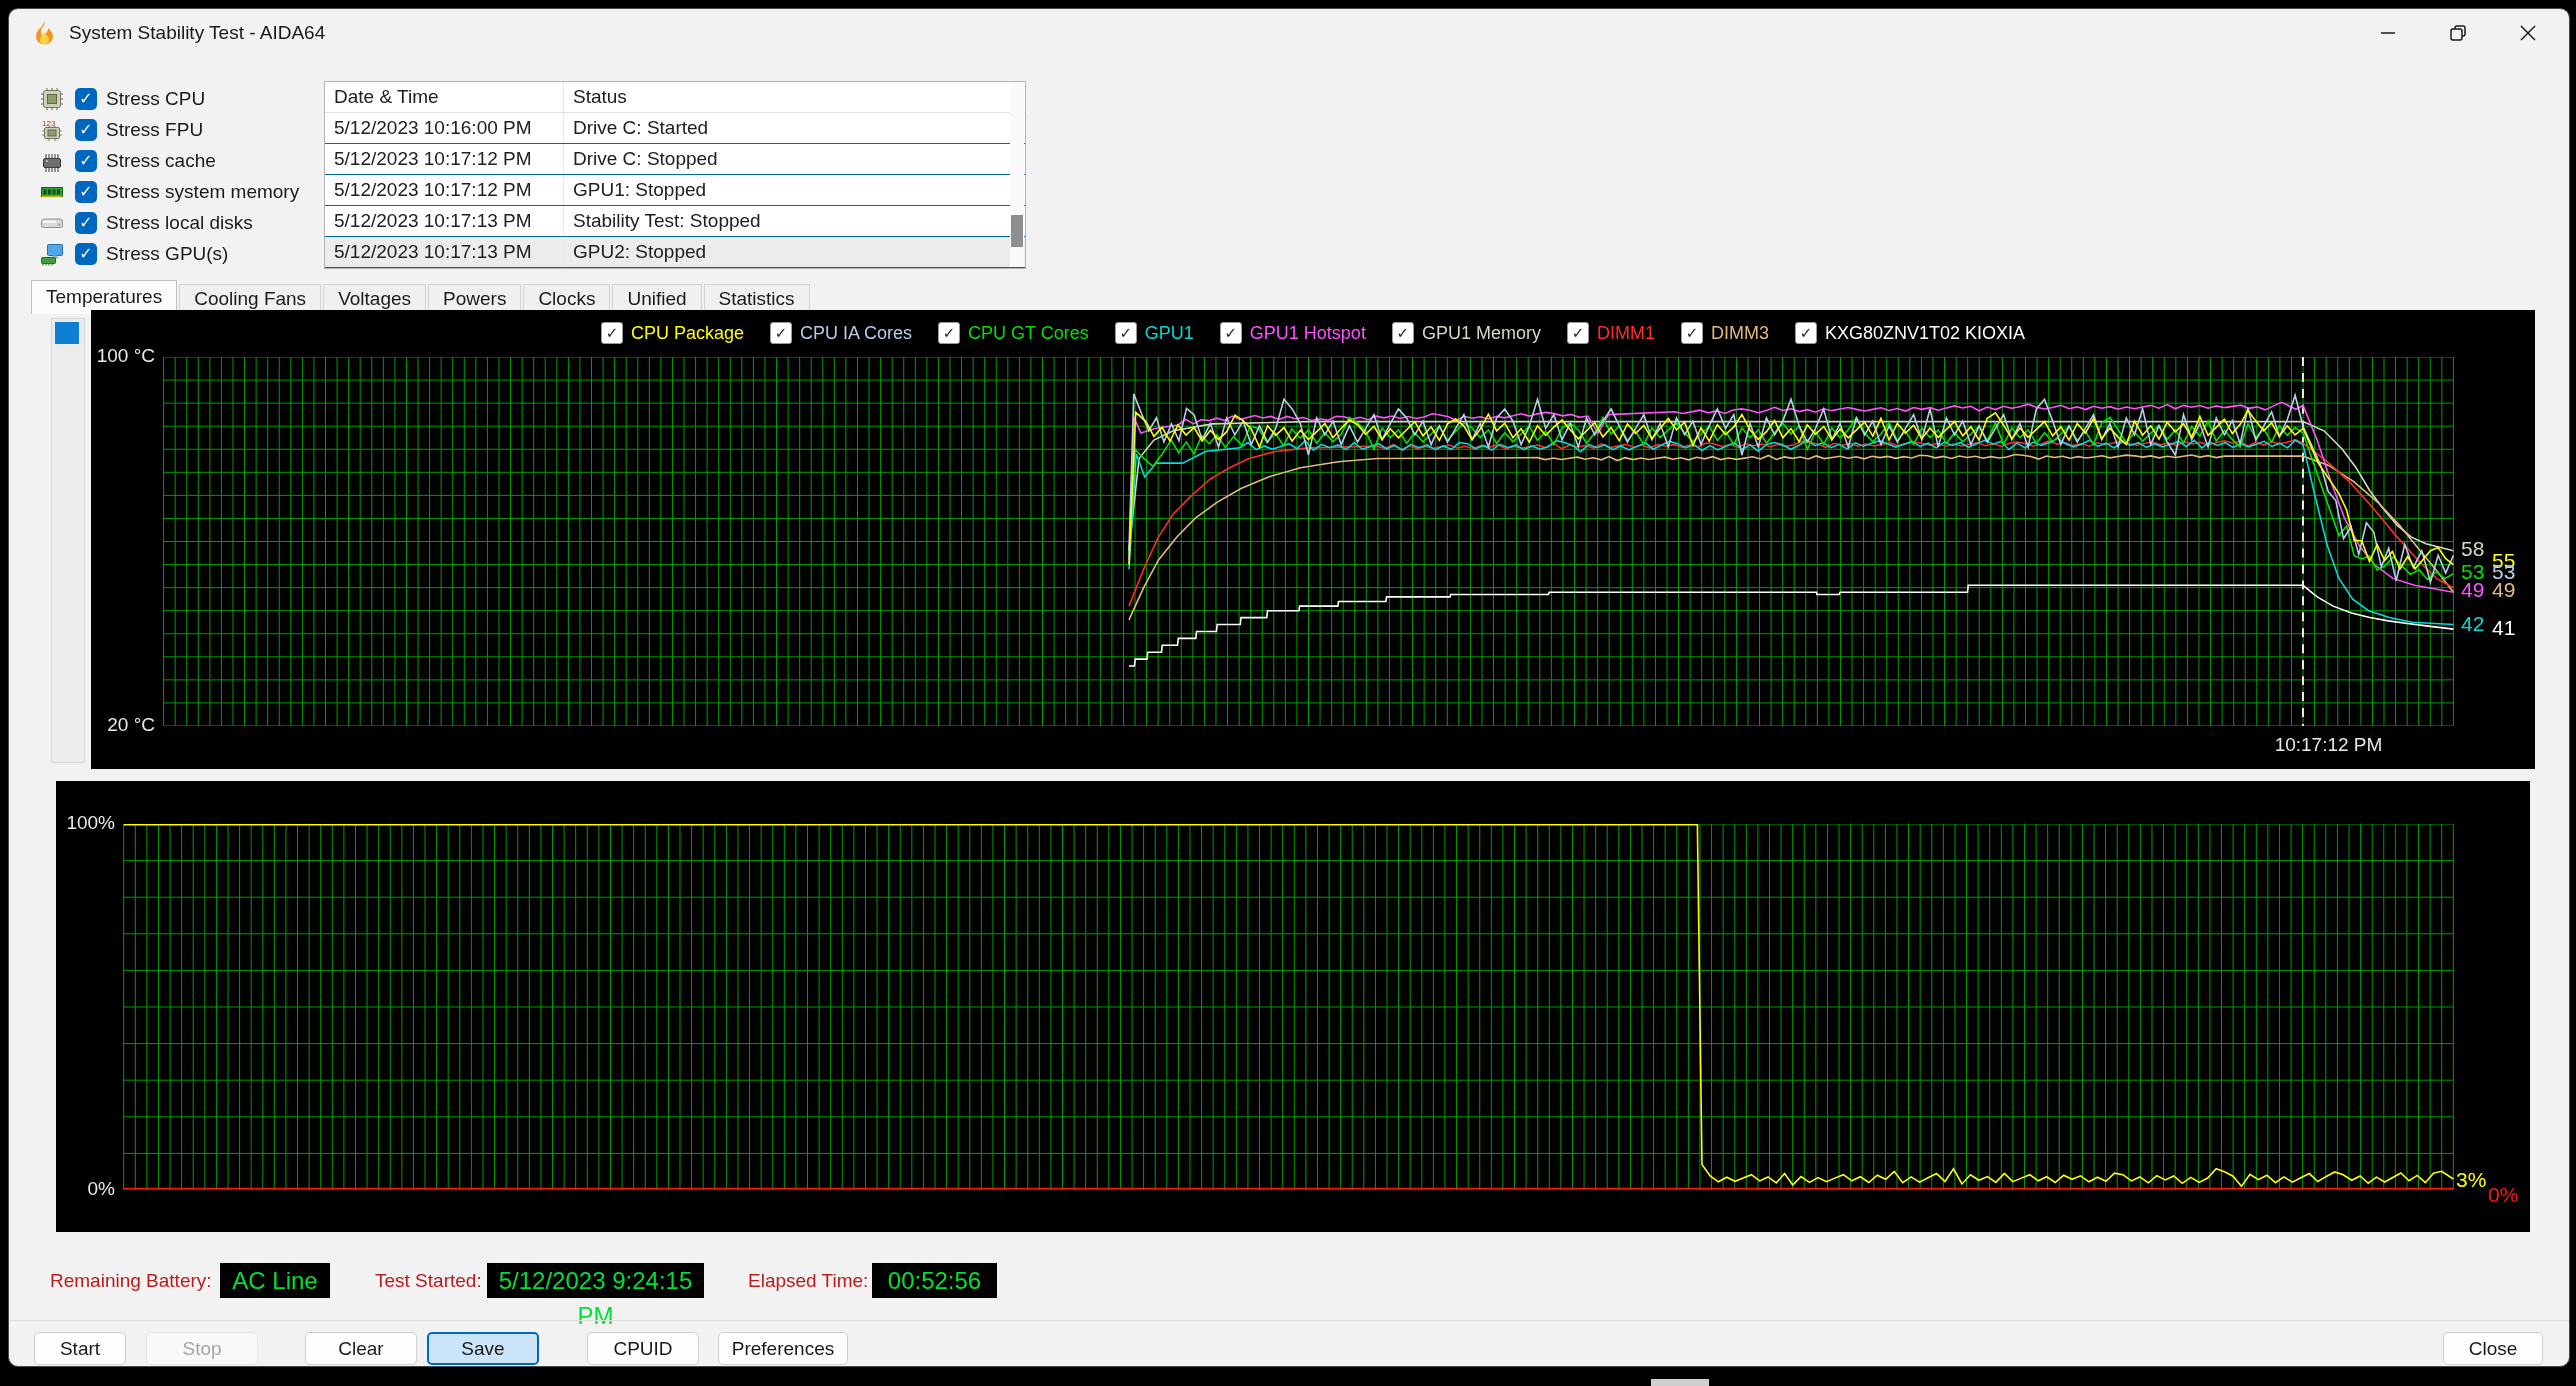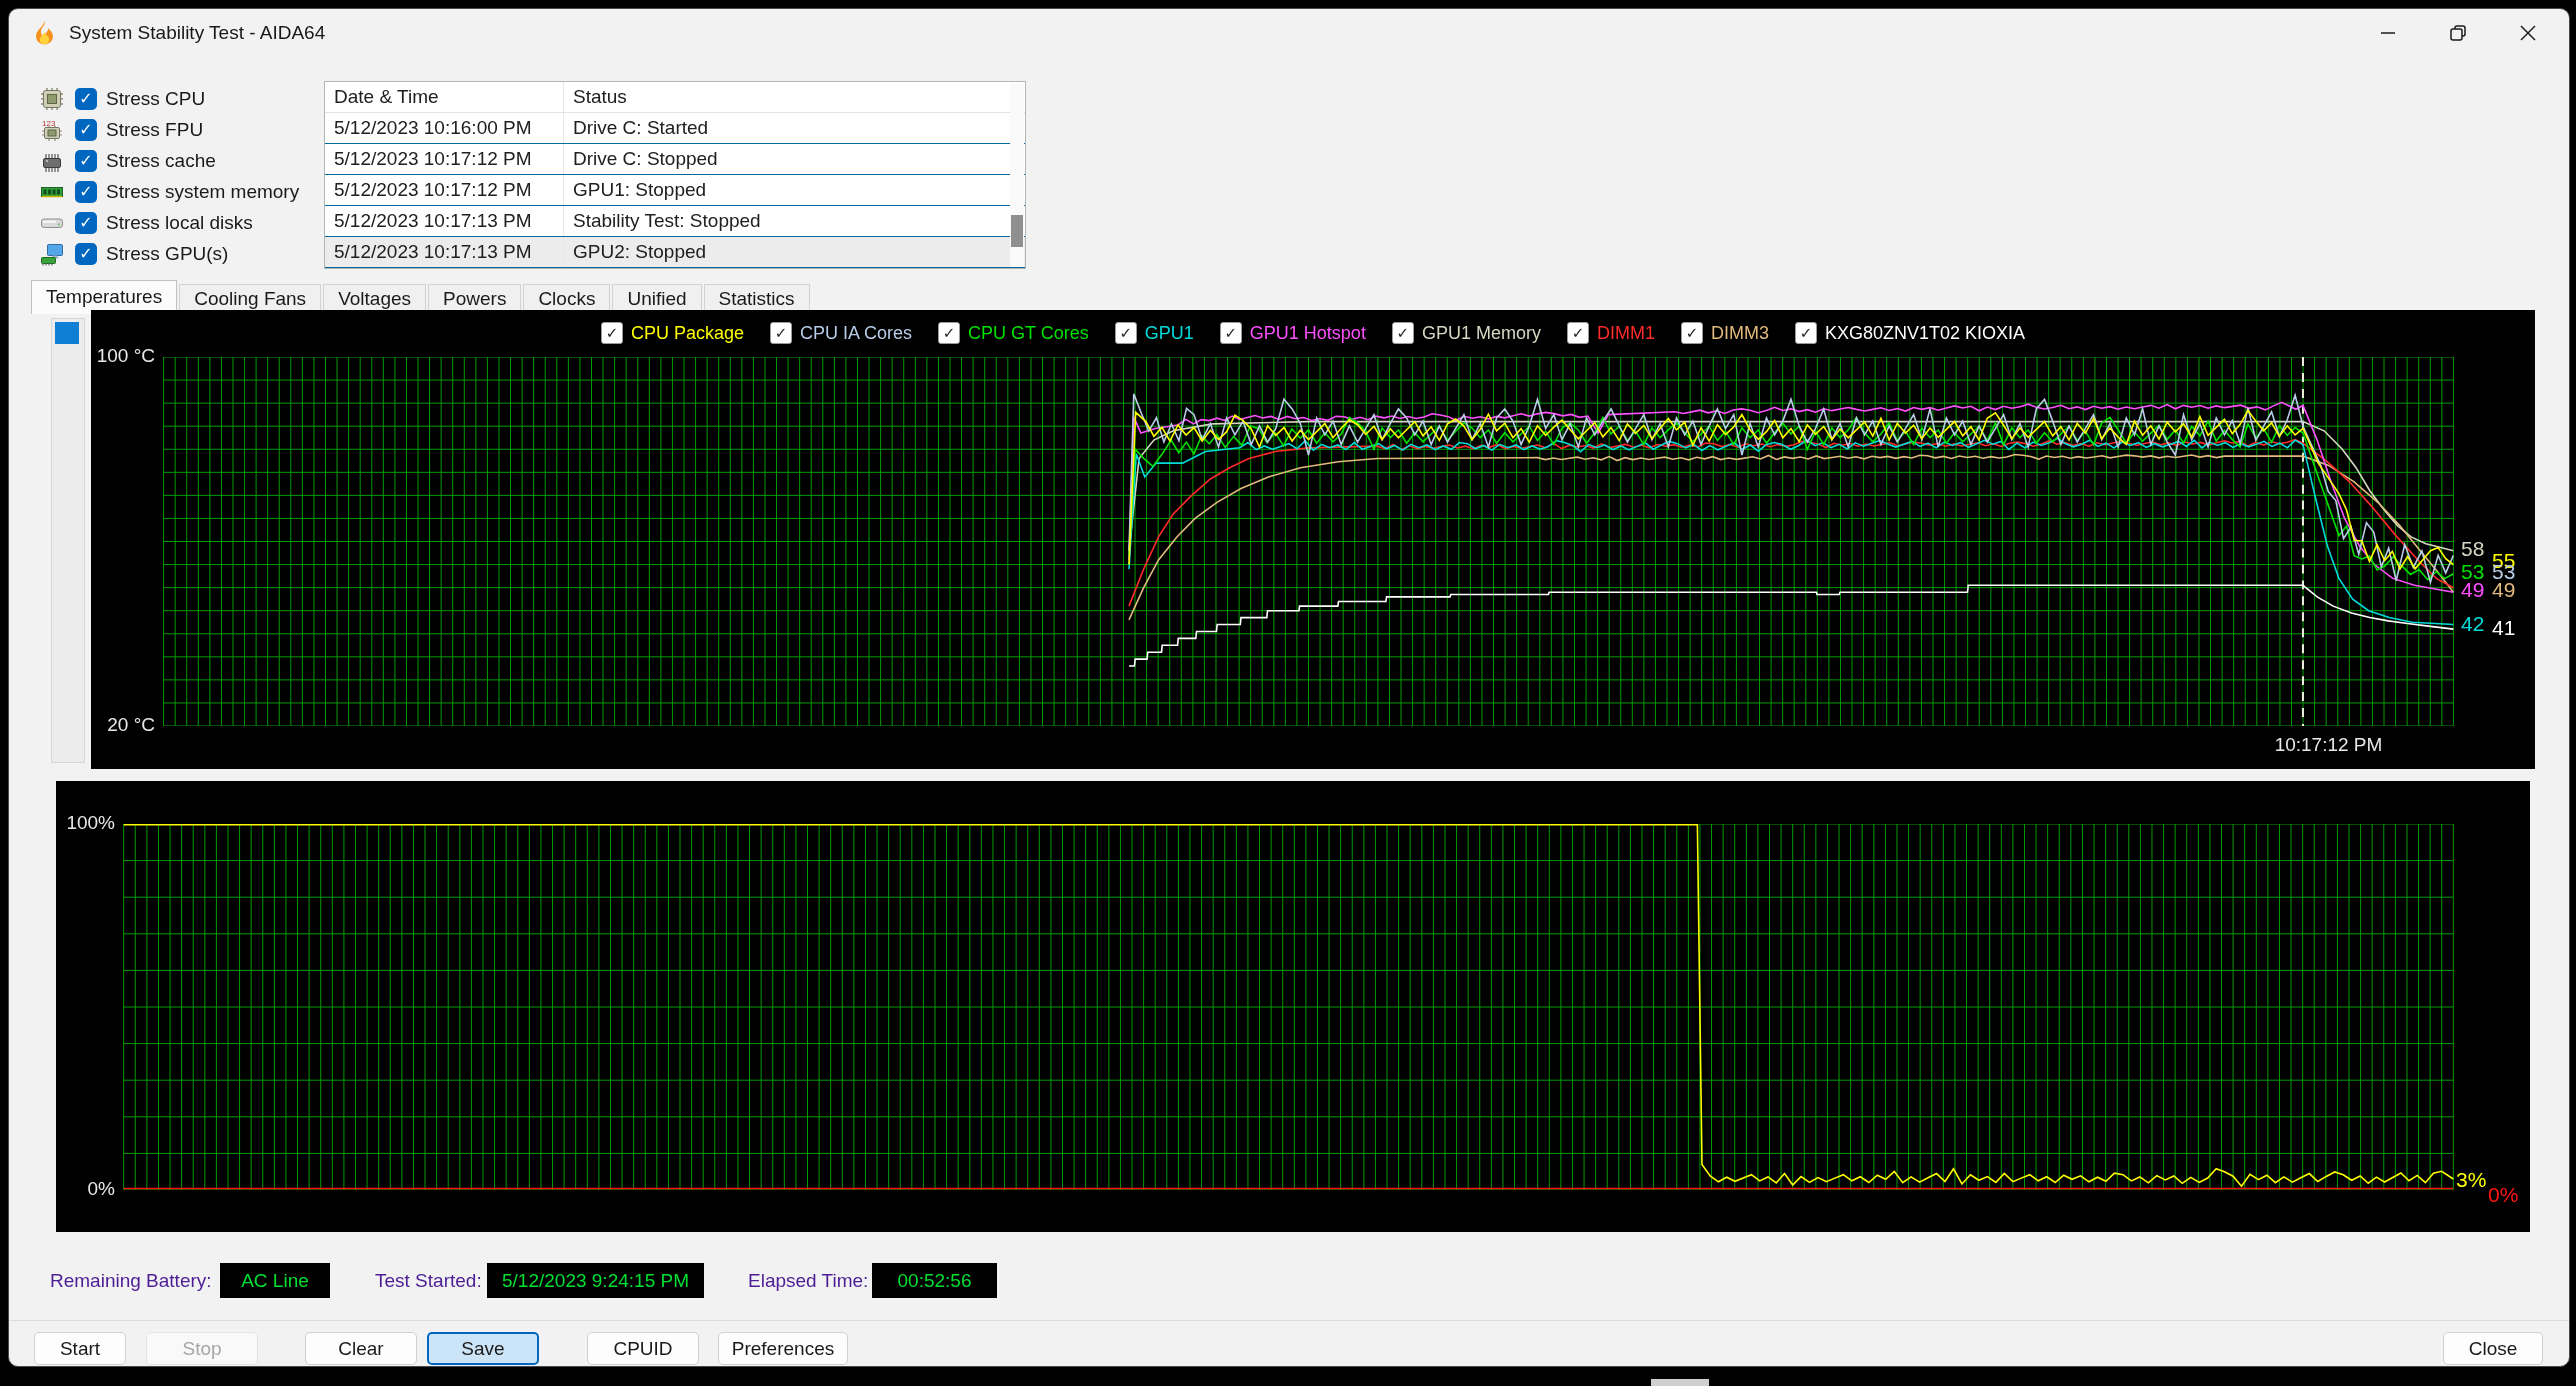--- a/index.html
+++ b/index.html
@@ -42,23 +42,23 @@
   #chart-scroll-thumb{position:absolute;left:3px;top:3px;width:24px;height:22px;background:#0f7fd5;}
   .legend{position:absolute;left:0;top:12px;width:100%;display:flex;justify-content:center;
     align-items:center;gap:26px;font-size:18px;white-space:nowrap;}
   .legend2{top:10px;gap:14px;font-size:19px;}
   .lgitem{display:flex;align-items:center;gap:8px;}
   .lcheck{width:20px;height:20px;background:#fff;border:1px solid #9a9a9a;border-radius:3px;
     color:#222;font-size:15px;line-height:20px;text-align:center;font-weight:bold;}
   .axis-label{position:absolute;color:#e8e8e8;font-size:19px;}
   .vlabel{position:absolute;font-size:21px;line-height:22px;}
   
-  .sb-label{position:absolute;top:1254px;height:35px;line-height:35px;font-size:19px;color:#4c1d95;}
+  .sb-label{position:absolute;top:1254px;height:35px;line-height:35px;font-size:19px;color:#b91c1c;}
   .sb-box{position:absolute;top:1254px;height:35px;line-height:35px;background:#000;color:#00e032;
-    font-size:19px;text-align:center;}
+    font-size:24px;text-align:center;}
   #footer-sep{position:absolute;left:0;top:1311px;width:100%;height:1px;background:#dcdcdc;}
   .btn{position:absolute;top:1323px;height:33px;background:#fdfdfd;border:1px solid #d0d0d0;
     border-radius:5px;font-size:19px;color:#1a1a1a;text-align:center;line-height:31px;box-sizing:border-box;}
   .btn.disabled{background:#f9f9f9;border-color:#e4e4e4;color:#a6a6a6;}
   .btn.focused{background:#cce4f7;border:2px solid #0067c0;line-height:29px;}
   #taskbar-sliver{position:absolute;left:1651px;top:1379px;width:58px;height:8px;background:#cfcfcf;}
   svg.plot{position:absolute;}
 </style>
 </head>
 <body>

